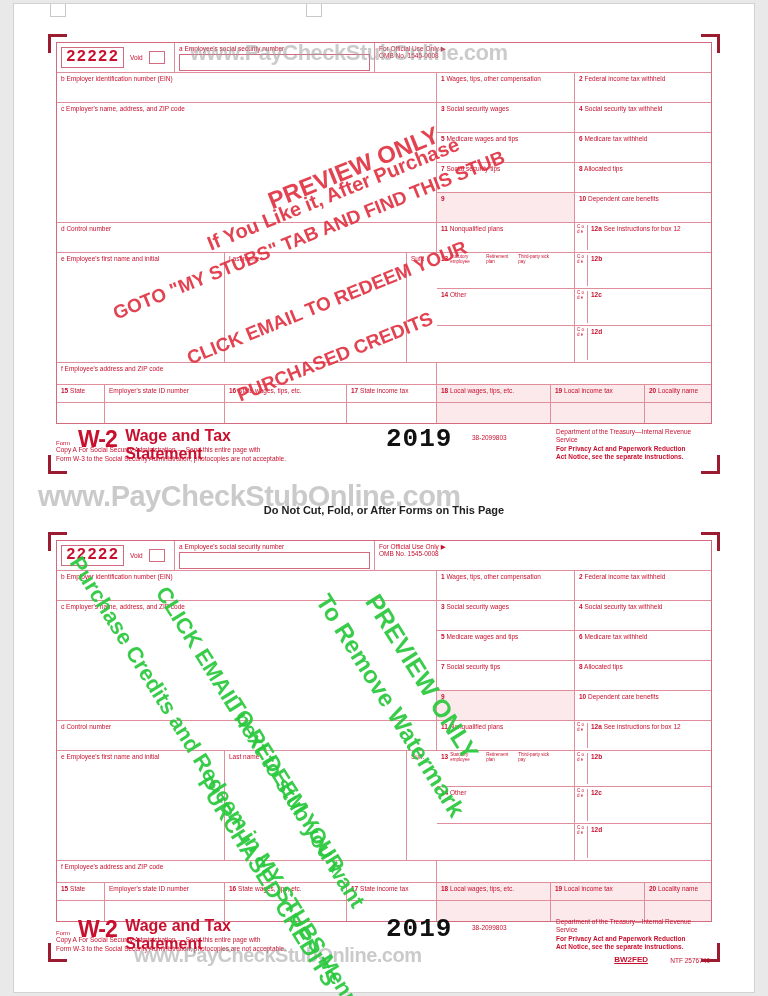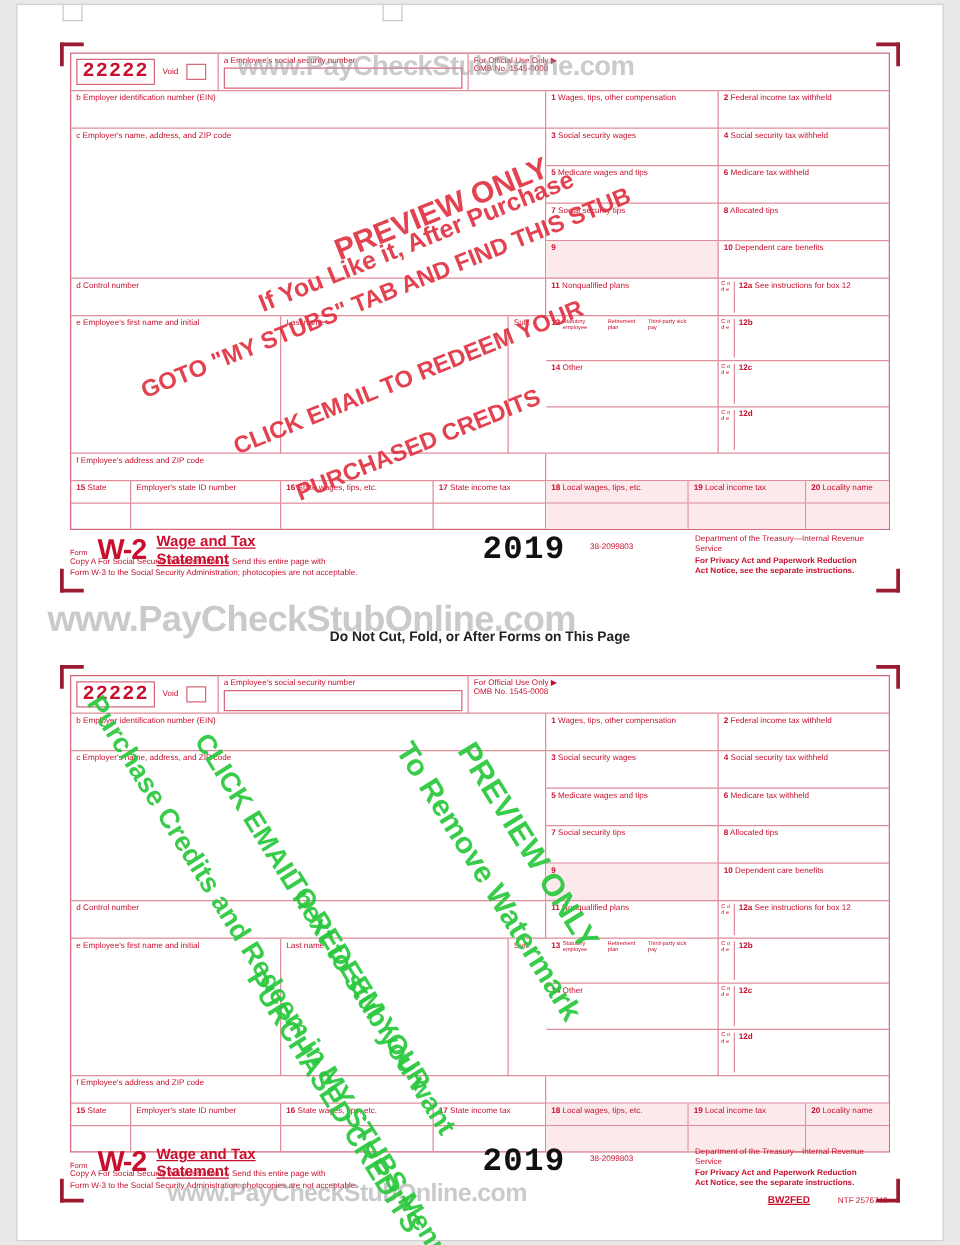--- a/index.html
+++ b/index.html
@@ -95,21 +95,21 @@
   .caption{
     position:absolute;left:8px;right:8px;bottom:4px;height:46px;
   }
   .w2big{
     font-size:23px;font-weight:bold;color:#c8102e;letter-spacing:-1px;
     display:inline-block;vertical-align:top;
   }
   .formword{font-size:6px;color:#c8102e;position:absolute;left:0;top:14px;}
   .wagetax{
     display:inline-block;vertical-align:top;margin-left:4px;margin-top:1px;
-    font-size:12px;font-weight:bold;color:#c8102e;line-height:1.15;text-decoration:underline;
+    font-size:16px;font-weight:bold;color:#c8102e;line-height:1.15;
   }
   .wagetax span{font-weight:bold;}
   .year{
     position:absolute;left:330px;top:-2px;
     font-family:"Liberation Mono", monospace;
     font-size:26px;font-weight:bold;color:#111;letter-spacing:1px;
   }
   .omb38{position:absolute;left:416px;top:8px;font-size:6.5px;color:#c8102e;}
   .treas{position:absolute;left:500px;top:2px;font-size:6.5px;color:#c8102e;line-height:1.3;text-align:left;}
   .treas b{font-size:6.5px;}

